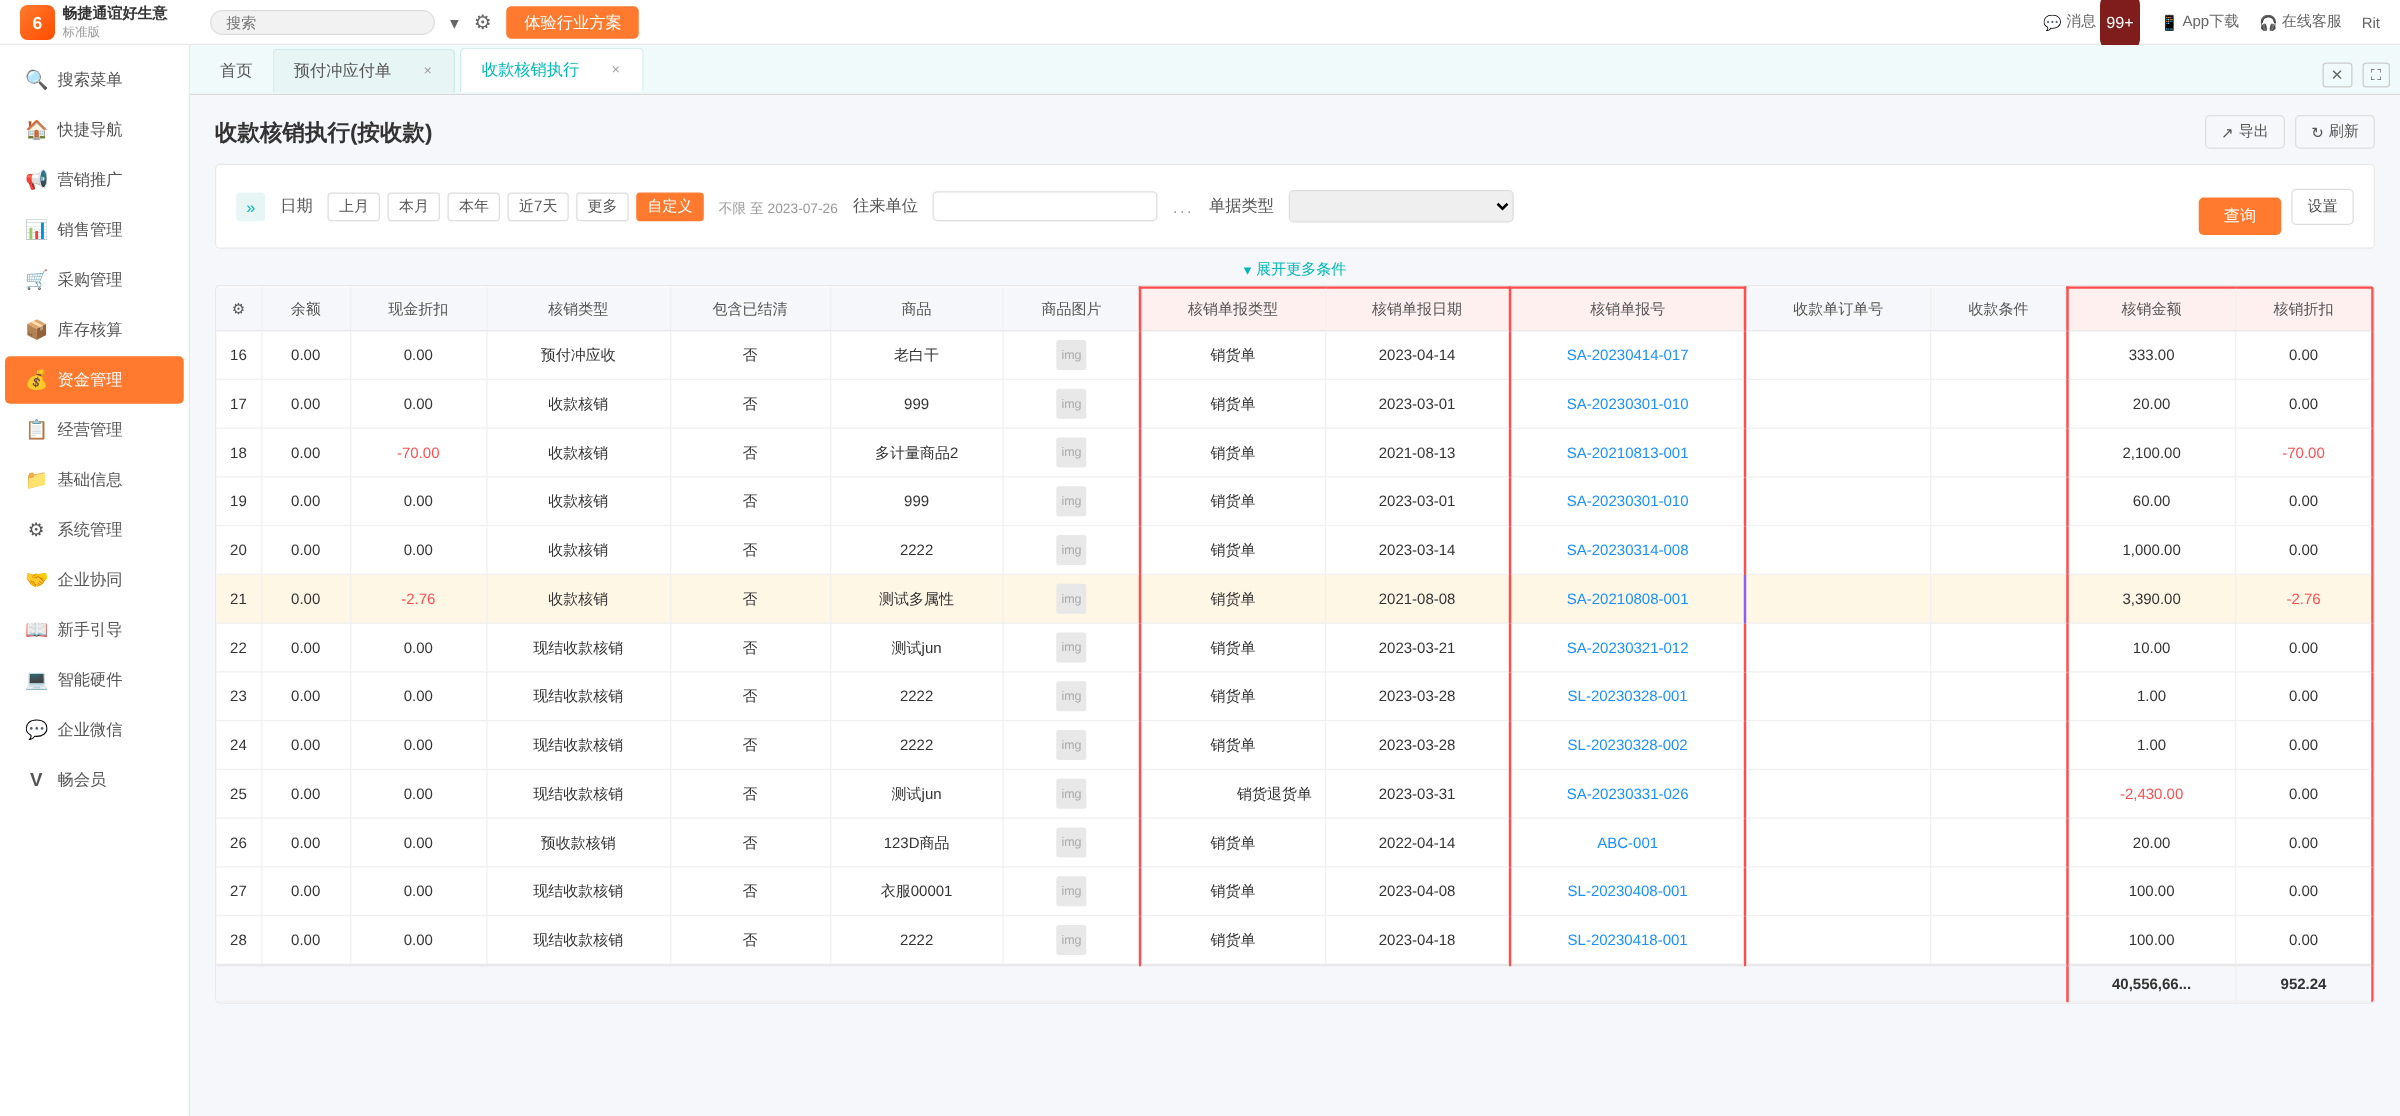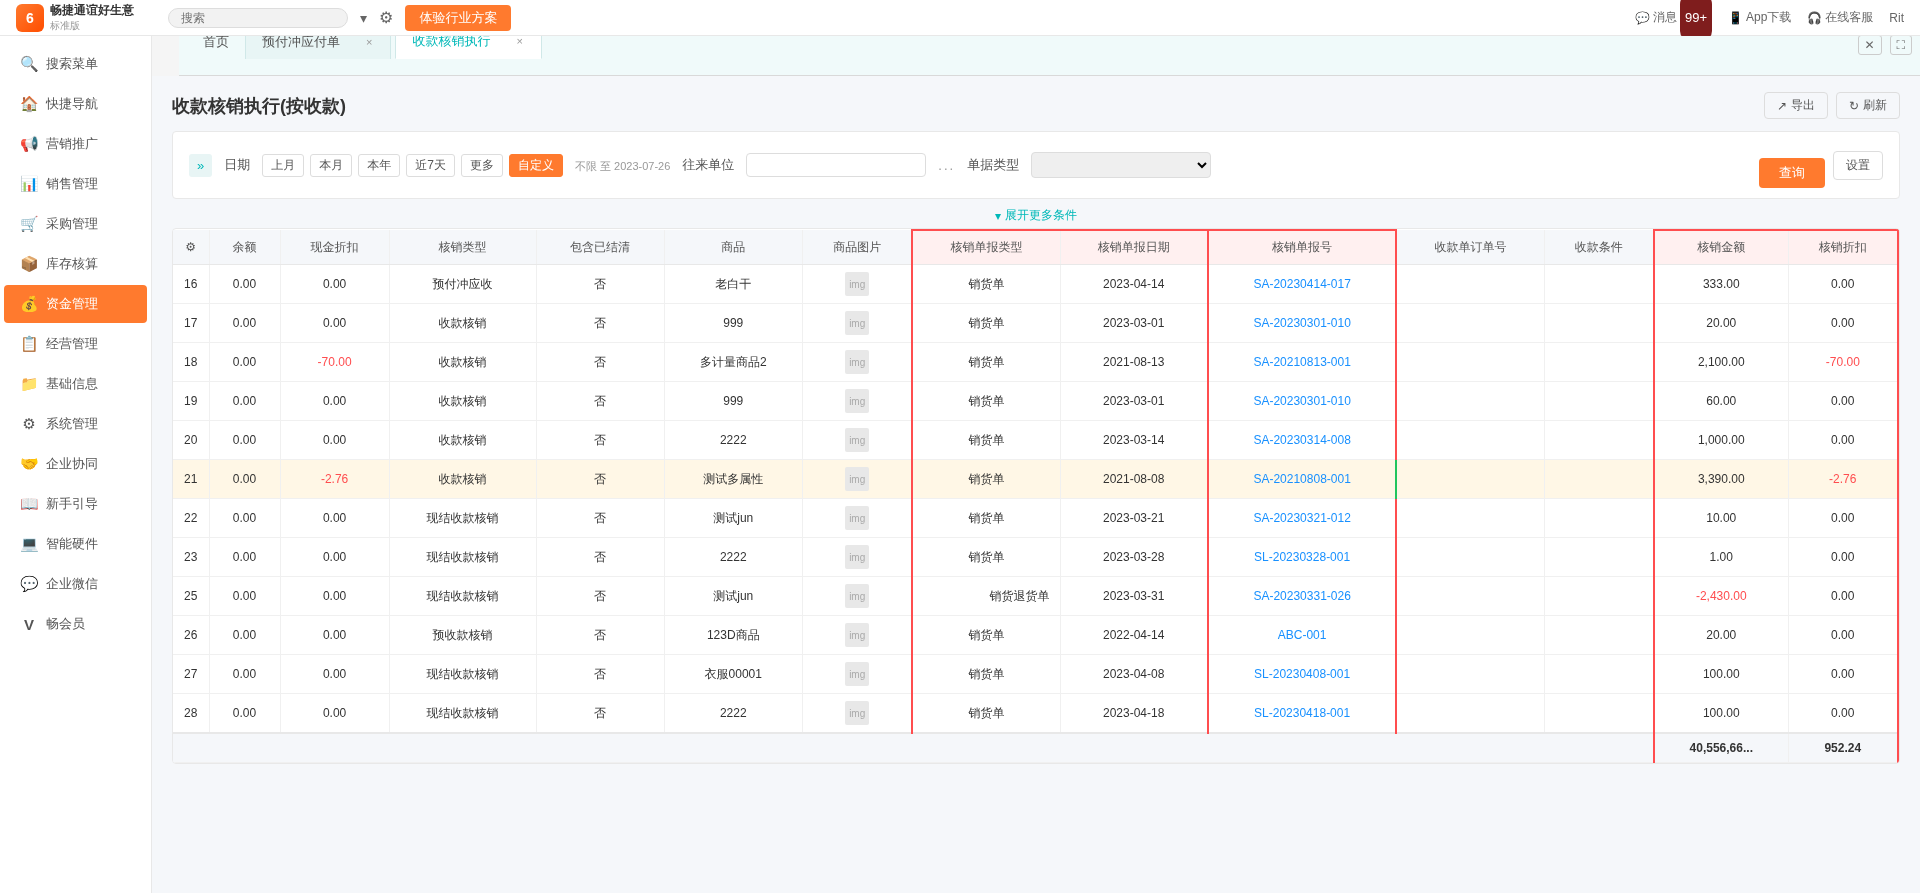--- a/index.html
+++ b/index.html
@@ -86,23 +86,22 @@
       overflow: hidden;
     }
 
     
     .tab-bar {
       height: 40px;
       background: #f0fafa;
       border-bottom: 1px solid #d9d9d9;
       display: flex;
       align-items: flex-end;
-      padding: 16px 8px;
+      padding: 1px 8px;
       gap: 0;
-      margin-left: 27px;
     }
     .tab {
       display: flex;
       align-items: center;
       gap: 24px;
       padding: 8px 16px;
       background: #e8f5f5;
       border: 1px solid #d0e8e8;
       border-bottom: none;
       border-radius: 4px 4px 0 0;
@@ -609,21 +608,21 @@
     <td>0.00</td>
     <td style="color:#ff4d4f;">-2.76</td>
     <td>收款核销</td>
     <td>否</td>
     <td>测试多属性</td>
     <td>
                   <div style="width:24px;height:24px;background:#e8e8e8;border-radius:2px;margin:0 auto;display:flex;align-items:center;justify-content:center;font-size:10px;color:#aaa;">img</div>
                 </td>
     <td style="border-left:2px solid #ff4d4f;">销货单</td>
     <td style="border-right:2px solid #ff4d4f;">2021-08-08</td>
-    <td style="border-left:2px solid #ff4d4f;border-right:2px solid #22c55e;"><a class="link-text" href="#">SA-20210808-001</a></td>
+    <td style="border-left:2px solid #ff4d4f;border-right:2px solid #8b5cf6;"><a class="link-text" href="#">SA-20210808-001</a></td>
     <td></td>
     <td></td>
     <td style="border-left:2px solid #ff4d4f;">3,390.00</td>
     <td style="border-right:2px solid #ff4d4f;color:#ff4d4f;">-2.76</td>
   </tr>
               <tr>
     <td>22</td>
     <td>0.00</td>
     <td style="">0.00</td>
     <td>现结收款核销</td>
@@ -646,20 +645,38 @@
     <td style="">0.00</td>
     <td>现结收款核销</td>
     <td>否</td>
     <td>2222</td>
     <td>
                   <div style="width:24px;height:24px;background:#e8e8e8;border-radius:2px;margin:0 auto;display:flex;align-items:center;justify-content:center;font-size:10px;color:#aaa;">img</div>
                 </td>
     <td style="border-left:2px solid #ff4d4f;">销货单</td>
     <td style="border-right:2px solid #ff4d4f;">2023-03-28</td>
     <td style="border-left:2px solid #ff4d4f;border-right:2px solid #ff4d4f;"><a class="link-text" href="#">SL-20230328-001</a></td>
+    <td></td>
+    <td></td>
+    <td style="border-left:2px solid #ff4d4f;">1.00</td>
+    <td style="border-right:2px solid #ff4d4f;">0.00</td>
+  </tr>
+              <tr>
+    <td>24</td>
+    <td>0.00</td>
+    <td style="">0.00</td>
+    <td>现结收款核销</td>
+    <td>否</td>
+    <td>2222</td>
+    <td>
+                  <div style="width:24px;height:24px;background:#e8e8e8;border-radius:2px;margin:0 auto;display:flex;align-items:center;justify-content:center;font-size:10px;color:#aaa;">img</div>
+                </td>
+    <td style="border-left:2px solid #ff4d4f;">销货单</td>
+    <td style="border-right:2px solid #ff4d4f;">2023-03-28</td>
+    <td style="border-left:2px solid #ff4d4f;border-right:2px solid #ff4d4f;"><a class="link-text" href="#">SL-20230328-002</a></td>
     <td></td>
     <td></td>
     <td style="border-left:2px solid #ff4d4f;">1.00</td>
     <td style="border-right:2px solid #ff4d4f;">0.00</td>
   </tr>
               <tr>
     <td>25</td>
     <td>0.00</td>
     <td style="">0.00</td>
     <td>现结收款核销</td>

